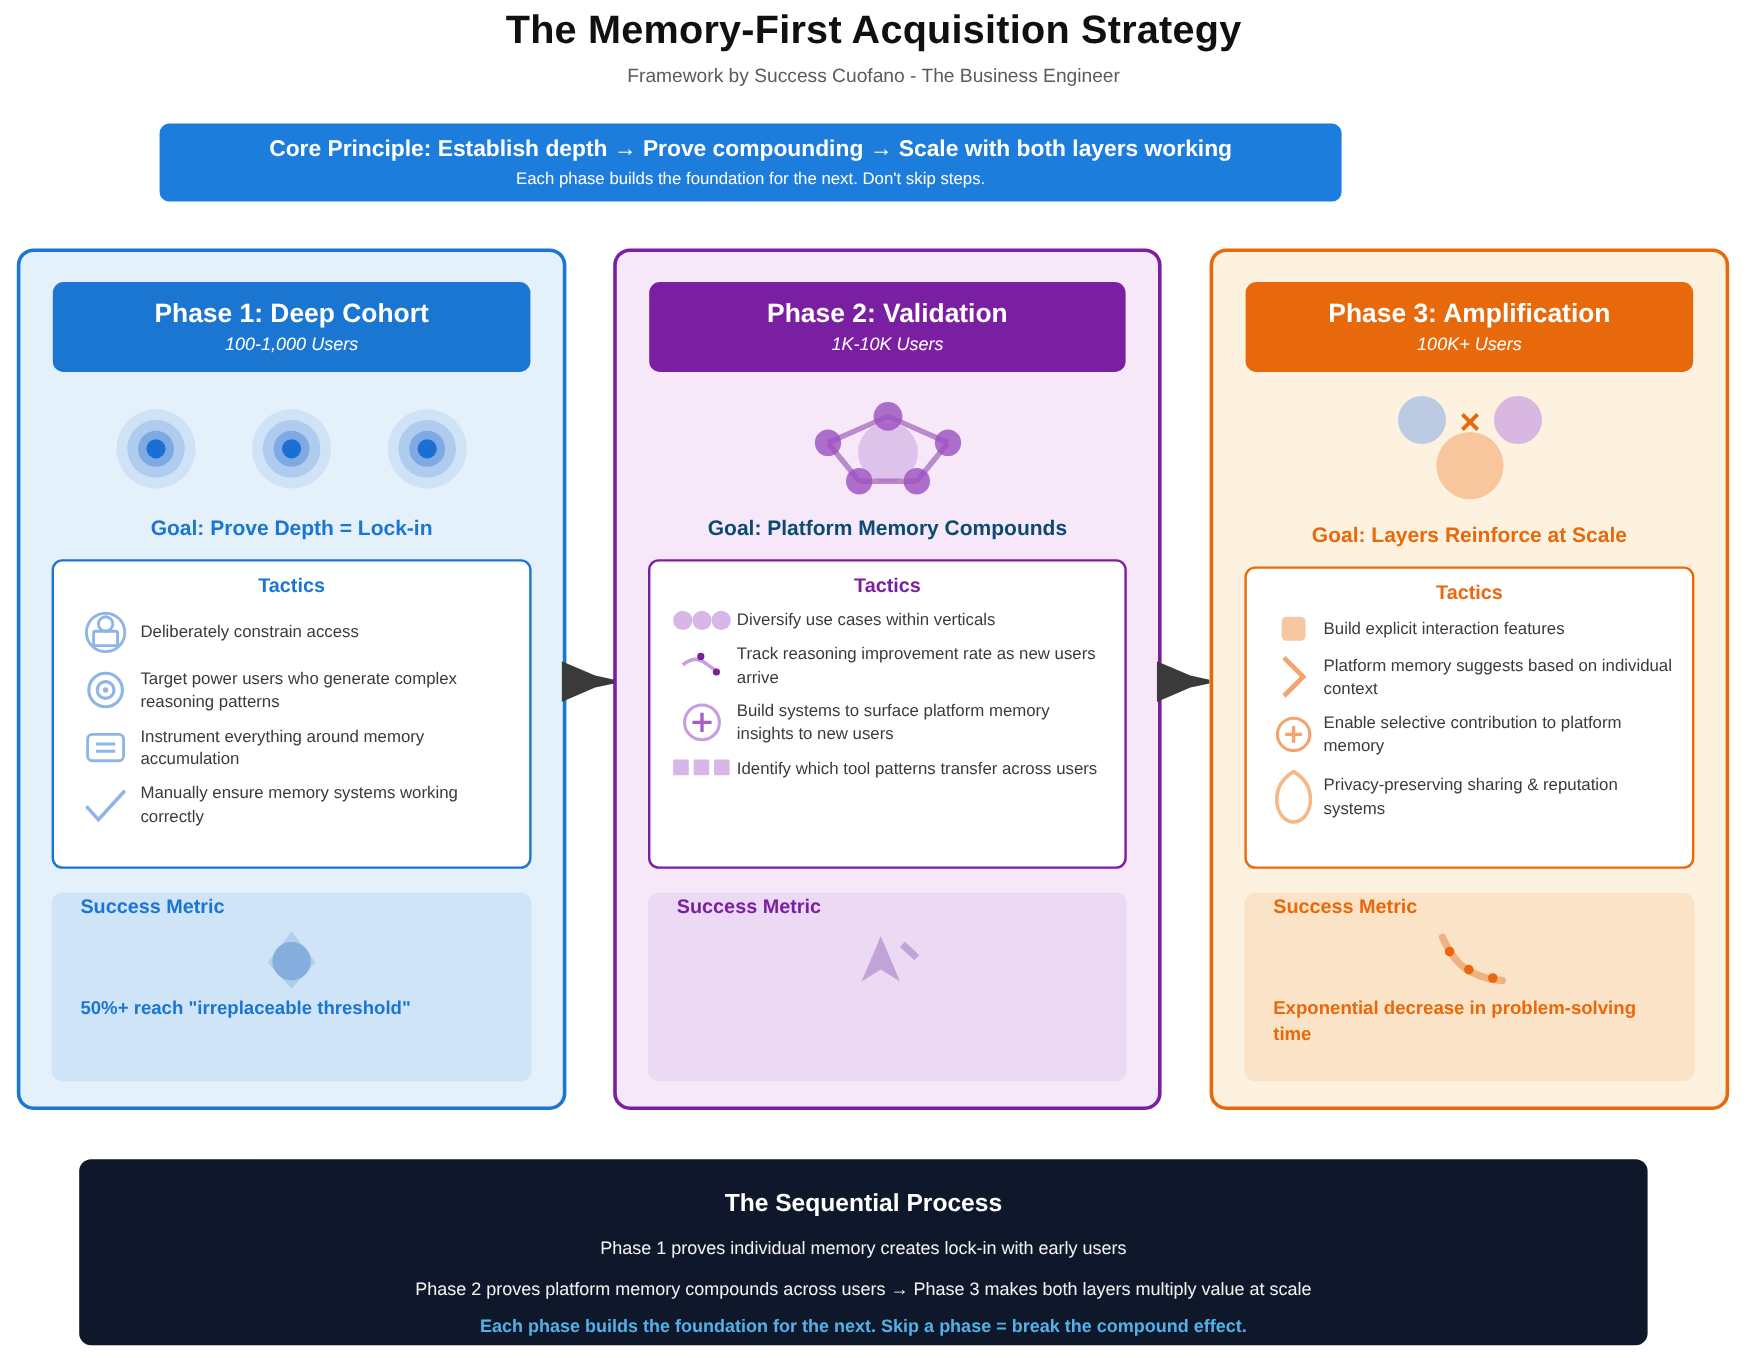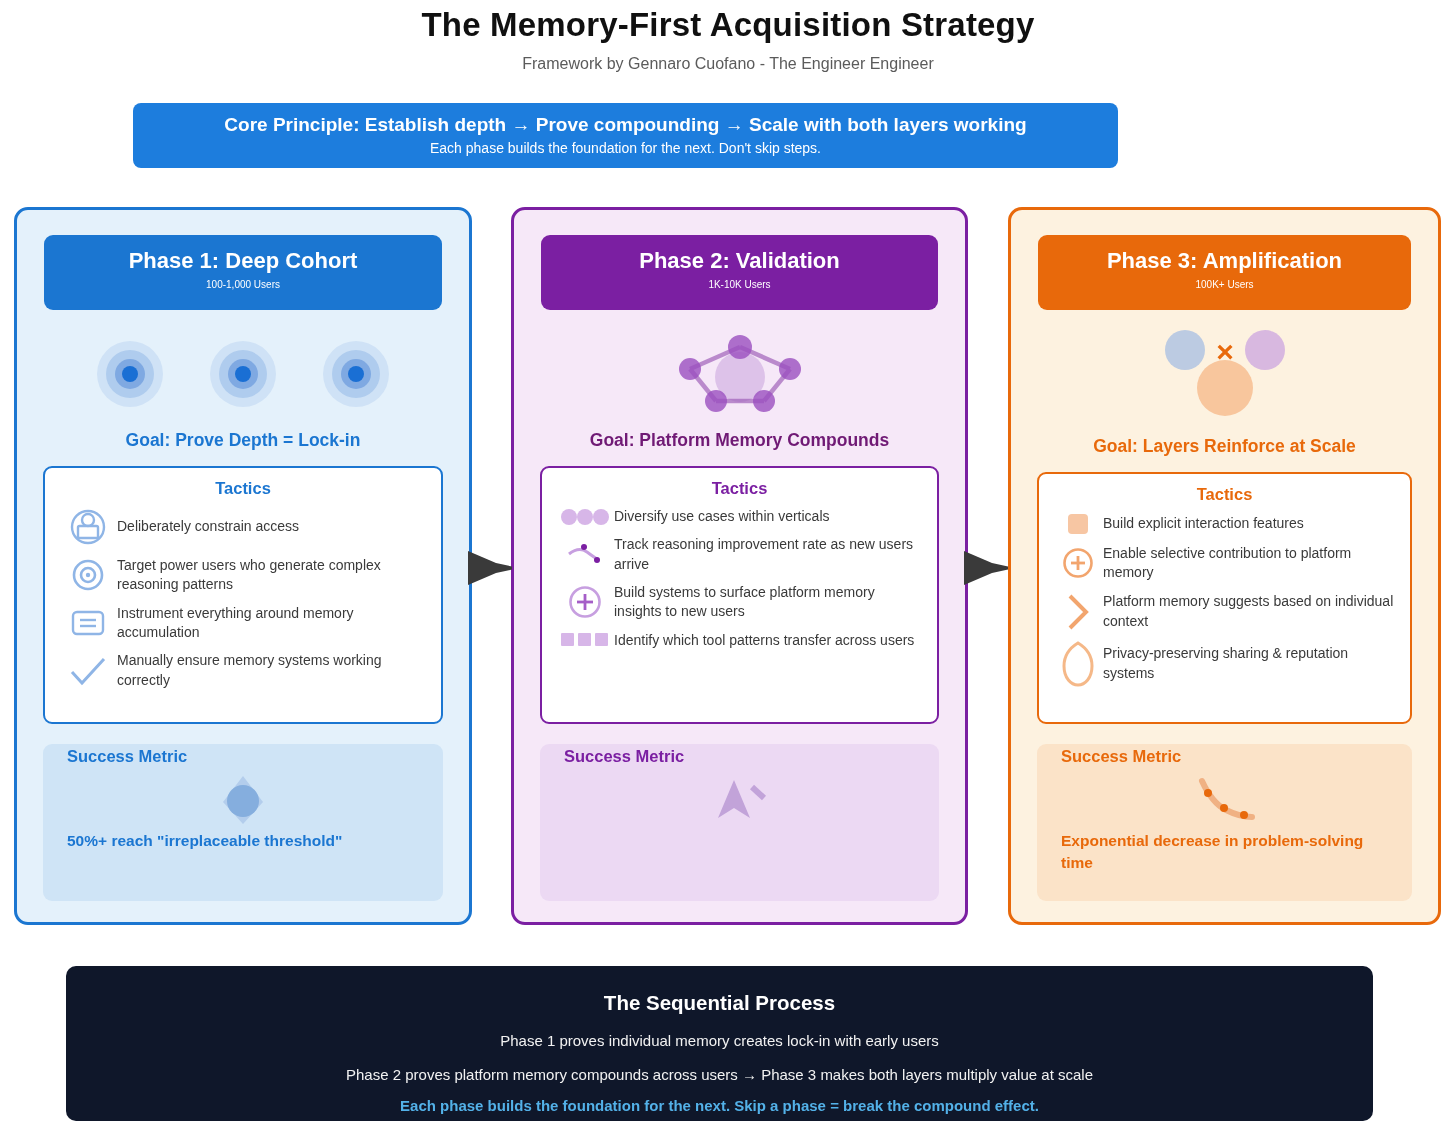--- a/index.html
+++ b/index.html
@@ -21,28 +21,28 @@
   .card-1 { left:14px;  width:458px; background:#e4f1fb; border-color:#1b76d1; }
   .card-2 { left:511px; width:457px; background:#f6e8f8; border-color:#7b1fa2; }
   .card-3 { left:1008px;width:433px; background:#fdf2e0; border-color:#e8690b; }
 
   .phase-header { margin:25px 27px 0; height:75px; border-radius:9px; text-align:center;
     color:#fff; box-sizing:border-box; padding-top:13px; }
   .card-1 .phase-header { background:#1b76d1; }
   .card-2 .phase-header { background:#7b1fa2; }
   .card-3 .phase-header { background:#e8690b; }
   .phase-title { font-size:22px; font-weight:bold; }
-  .phase-users { font-size:10px; margin-top:5px; }
+  .phase-users { font-size:15px; margin-top:5px;font-style:italic; }
 
   .icon-area { height:96px; margin-top:16px; display:flex; align-items:center;
     justify-content:center; gap:45px; }
 
   .goal { text-align:center; font-size:17.5px; font-weight:bold; margin-top:8px; }
   .card-1 .goal { color:#1b76d1; }
-  .card-2 .goal { color:#701a75; }
+  .card-2 .goal { color:#0c4a6e; }
   .card-3 .goal { color:#e8690b; margin-top:14px; }
 
   .tactics-box { margin:15px 26px 0; background:#ffffff; border:2px solid; border-radius:9px;
     padding:11px 14px 8px; min-height:258px; box-sizing:border-box; }
   .card-1 .tactics-box { border-color:#1b76d1; }
   .card-2 .tactics-box { border-color:#7b1fa2; }
   .card-3 .tactics-box { border-color:#e8690b; min-height:252px; }
   .tactics-title { text-align:center; font-size:16.5px; font-weight:bold; margin-bottom:9px; }
   .card-1 .tactics-title { color:#1b76d1; }
   .card-2 .tactics-title { color:#7b1fa2; }
@@ -78,21 +78,21 @@
   .footer-highlight { font-size:15px; font-weight:bold; color:#53b1e8; margin-top:14px; }
 
   svg { display:block; }
 </style>
 </head>
 <body>
 
 <div class="page">
 
   <div class="main-title">The Memory-First Acquisition Strategy</div>
-  <div class="main-subtitle">Framework by Gennaro Cuofano - The Engineer Engineer</div>
+  <div class="main-subtitle">Framework by Success Cuofano - The Business Engineer</div>
 
   <div class="banner">
     <div class="banner-heading">Core Principle: Establish depth → Prove compounding → Scale with both layers working</div>
     <div class="banner-subtext">Each phase builds the foundation for the next. Don't skip steps.</div>
   </div>
 
   <div class="phase-card card-1">
     <div class="phase-header">
       <div class="phase-title">Phase 1: Deep Cohort</div>
       <div class="phase-users">100-1,000 Users</div>
@@ -284,35 +284,35 @@
       <div class="tactic">
         <span class="tactic-icon">
           <svg width="22" height="22" viewBox="0 0 22 22">
               <rect x="1" y="1" width="20" height="20" rx="4" fill="#f7c6a3"></rect>
             </svg>
         </span>
         <span class="tactic-text">Build explicit interaction features</span>
       </div>
       <div class="tactic">
         <span class="tactic-icon">
+          <svg width="26" height="40" viewBox="0 0 26 40" fill="none" stroke="#f2a56e" stroke-width="4">
+              <polyline points="5,4 21,20 5,36"></polyline>
+            </svg>
+        </span>
+        <span class="tactic-text">Platform memory suggests based on individual context</span>
+      </div>
+      <div class="tactic">
+        <span class="tactic-icon">
           <svg width="32" height="32" viewBox="0 0 32 32" fill="none">
               <circle cx="16" cy="16" r="13.5" stroke="#f2a56e" stroke-width="2.6"></circle>
               <line x1="16" y1="9" x2="16" y2="23" stroke="#f2a56e" stroke-width="2.8"></line>
               <line x1="9" y1="16" x2="23" y2="16" stroke="#f2a56e" stroke-width="2.8"></line>
             </svg>
         </span>
         <span class="tactic-text">Enable selective contribution to platform memory</span>
-      </div>
-      <div class="tactic">
-        <span class="tactic-icon">
-          <svg width="26" height="40" viewBox="0 0 26 40" fill="none" stroke="#f2a56e" stroke-width="4">
-              <polyline points="5,4 21,20 5,36"></polyline>
-            </svg>
-        </span>
-        <span class="tactic-text">Platform memory suggests based on individual context</span>
       </div>
       <div class="tactic">
         <span class="tactic-icon">
           <svg width="34" height="46" viewBox="0 0 34 46" fill="none" stroke="#f5b888" stroke-width="3">
               <path d="M17,2 C27,8 31,16 31,25 C31,37 24,44 17,44 C10,44 3,37 3,25 C3,16 7,8 17,2 Z"></path>
             </svg>
         </span>
         <span class="tactic-text">Privacy-preserving sharing &amp; reputation systems</span>
       </div>
     </div>

